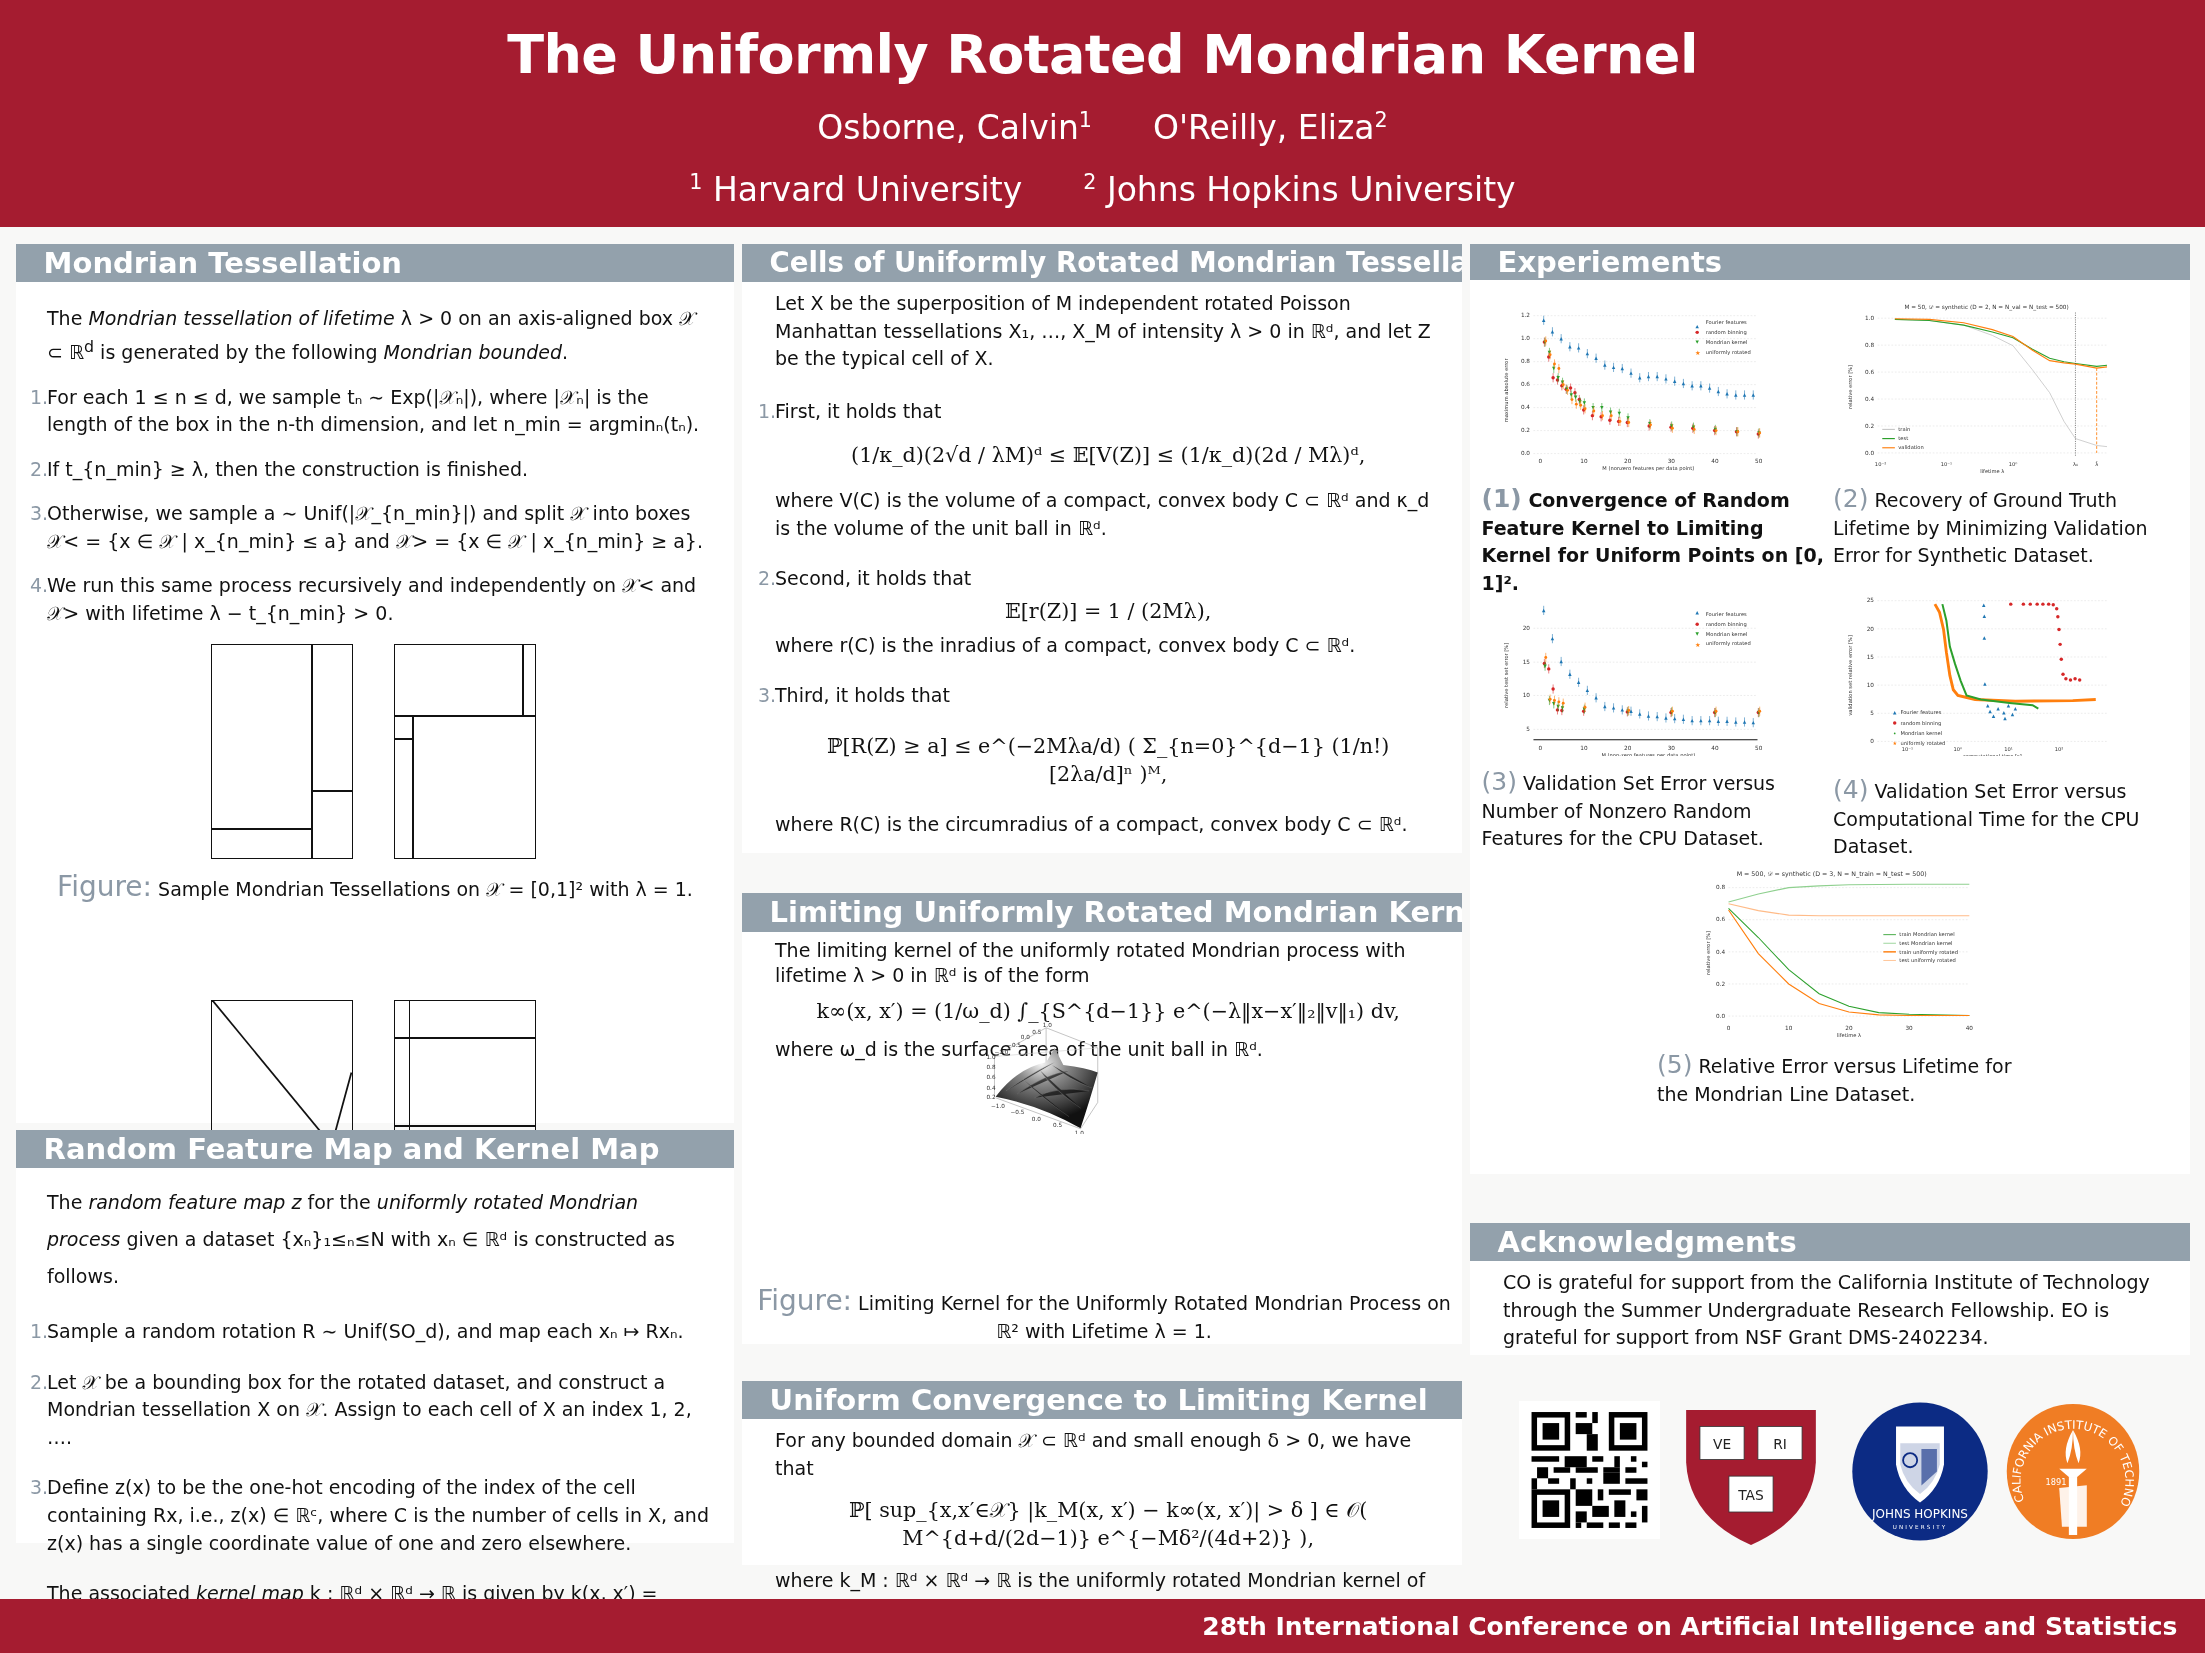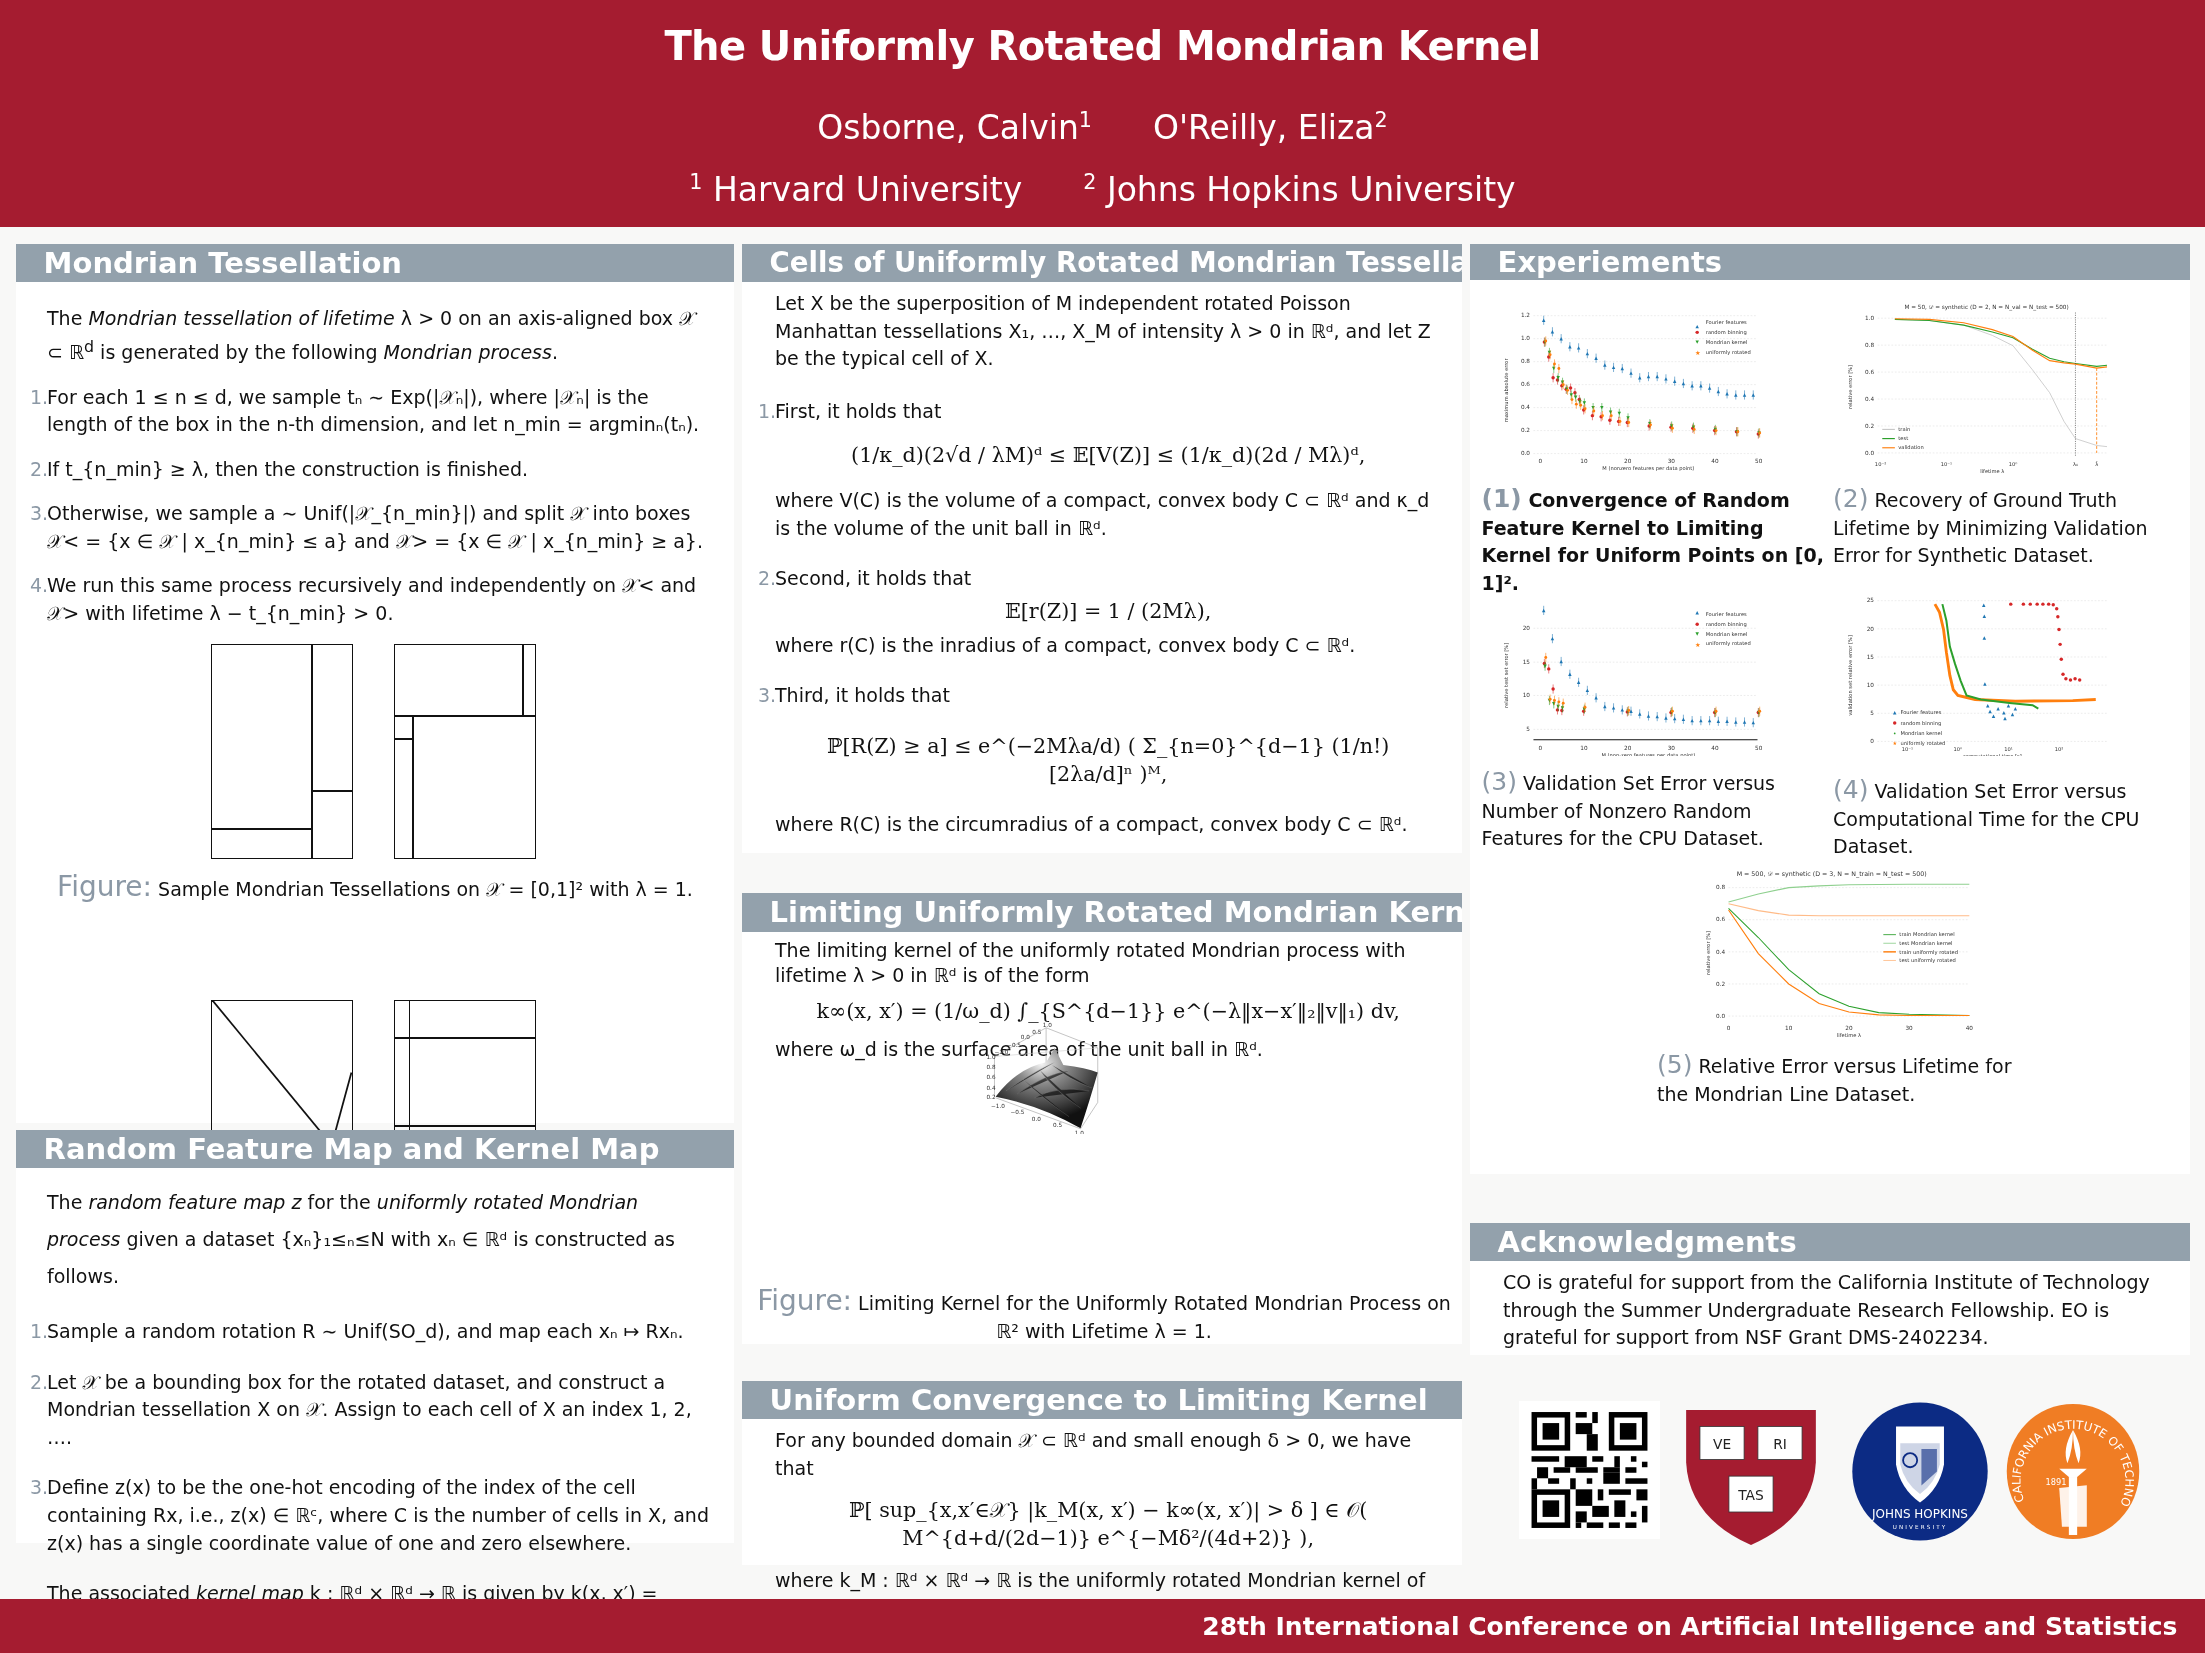--- a/index.html
+++ b/index.html
@@ -1,19 +1,19 @@
 <!DOCTYPE html>
 <html style="font-size:9.2px"><head>
 <meta charset="utf-8">
 <style>
   html,body{margin:0;padding:0;}
   body{width:2205px;height:1654px;background:#f8f8f7;position:relative;overflow:hidden;
        font-family:"DejaVu Sans",sans-serif;color:#111;}
   .header{position:absolute;left:0;top:0;width:2205px;height:227px;background:#a51c30;color:#fff;text-align:center;}
-  .title{font-family:"DejaVu Sans",sans-serif;font-weight:bold;font-size:40px;position:absolute;top:23px;left:0;width:100%;letter-spacing:-0.6px;}
+  .title{font-family:"DejaVu Sans",sans-serif;font-weight:bold;font-size:54px;position:absolute;top:23px;left:0;width:100%;letter-spacing:-0.6px;}
   .authors{position:absolute;top:108px;left:0;width:100%;font-size:33px;}
   .authors sup,.affils sup{font-size:20.7px;}
   .affils{position:absolute;top:170px;left:0;width:100%;font-size:33px;}
   .sep{display:inline-block;width:40px;}
   .footer{position:absolute;left:0;top:1599px;width:2205px;height:55px;background:#a51c30;color:#fff;}
   .footer span{position:absolute;right:27.6px;top:12.6px;font-size:25px;font-weight:bold;}
 
   .panel{position:absolute;background:#fff;}
   .phead{background:#93a1ac;color:#fff;font-weight:bold;font-size:29px;height:38px;line-height:38px;padding-left:27.6px;white-space:nowrap;overflow:hidden;}
   .body{font-size:19px;line-height:27.6px;padding:0 20.7px 0 31px;}
@@ -46,21 +46,21 @@
     <span class="sep"></span>
     <sup>2</sup>
     <span>Johns Hopkins University</span>
   </div>
 </div>
 
 <div class="panel" style="left:16px;top:244px;width:718px;height:879px;">
   <div class="phead">Mondrian Tessellation</div>
   <div class="body">
     <p style="margin-top:23px;">
-      <span>The </span><i>Mondrian tessellation of lifetime</i><span> λ &gt; 0 on an axis-aligned box 𝒳 ⊂ ℝ</span><sup>d</sup><span> is generated by the following </span><i>Mondrian process</i><span>.</span>
+      <span>The </span><i>Mondrian tessellation of lifetime</i><span> λ &gt; 0 on an axis-aligned box 𝒳 ⊂ ℝ</span><sup>d</sup><span> is generated by the following </span><i>Mondrian bounded</i><span>.</span>
     </p>
     <div class="item">
         <span class="num">1.</span>
         <span>For each 1 ≤ n ≤ d, we sample tₙ ∼ Exp(|𝒳ₙ|), where |𝒳ₙ| is the length of the box in the n-th dimension, and let n_min = argminₙ(tₙ).</span>
       </div>
     <div class="item">
         <span class="num">2.</span>
         <span>If t_{n_min} ≥ λ, then the construction is finished.</span>
       </div>
     <div class="item">

